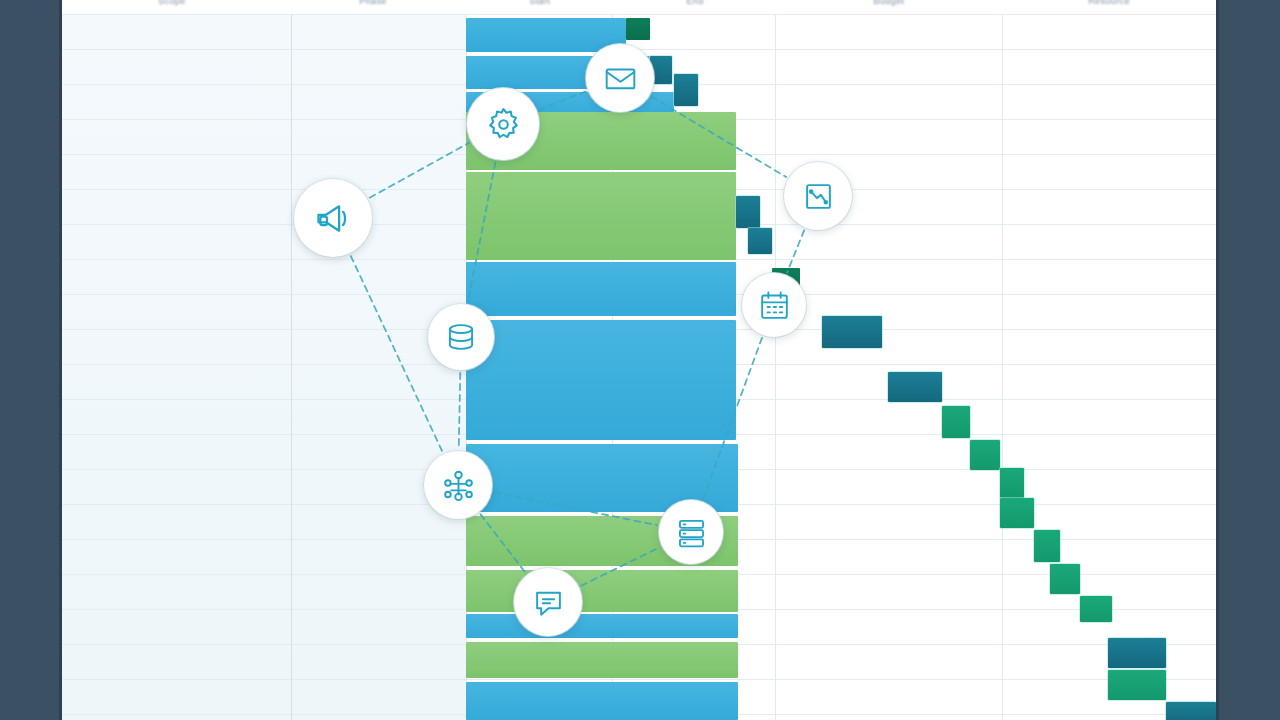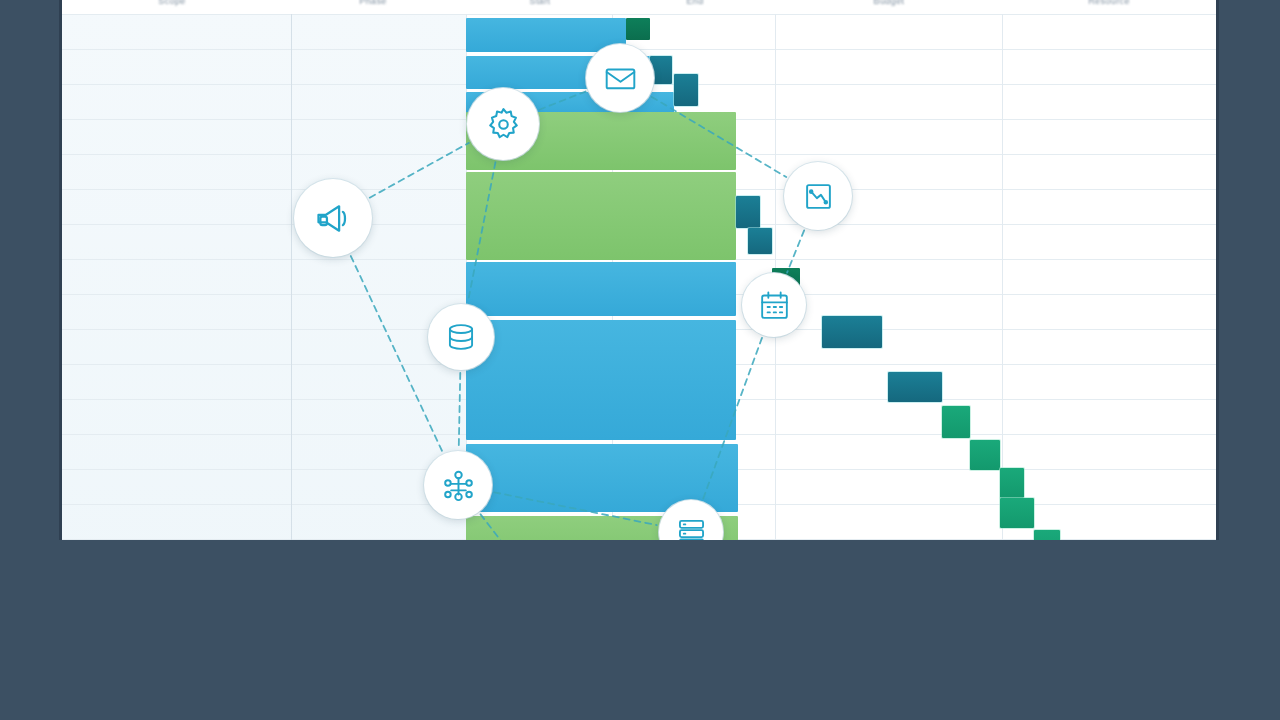--- a/index.html
+++ b/index.html
@@ -1,21 +1,21 @@
 <!DOCTYPE html>
 <html><head>
 <meta charset="utf-8">
 <style>
   * { margin:0; padding:0; box-sizing:border-box; }
   html,body { width:1280px; height:720px; overflow:hidden; }
   body {
     background:#3c5063;
     font-family:"Liberation Sans", sans-serif;
   }
-  #stage { position:relative; width:1280px; height:540px; overflow:hidden;padding-left:40px; }
+  #stage { position:relative; width:1280px; height:720px; overflow:hidden;padding-left:40px; }
 
   
   .gutter { position:absolute; top:0; bottom:0; width:62px; background:#3c5063; z-index:60; }
   .gutter.left { left:0; }
   .gutter.right { right:0; width:64px; }
   .gutter-edge { position:absolute; top:0; bottom:0; width:3px; background:#2f4052; }
   .gutter.left .gutter-edge { right:0; }
   .gutter.right .gutter-edge { left:0; }
 
   

